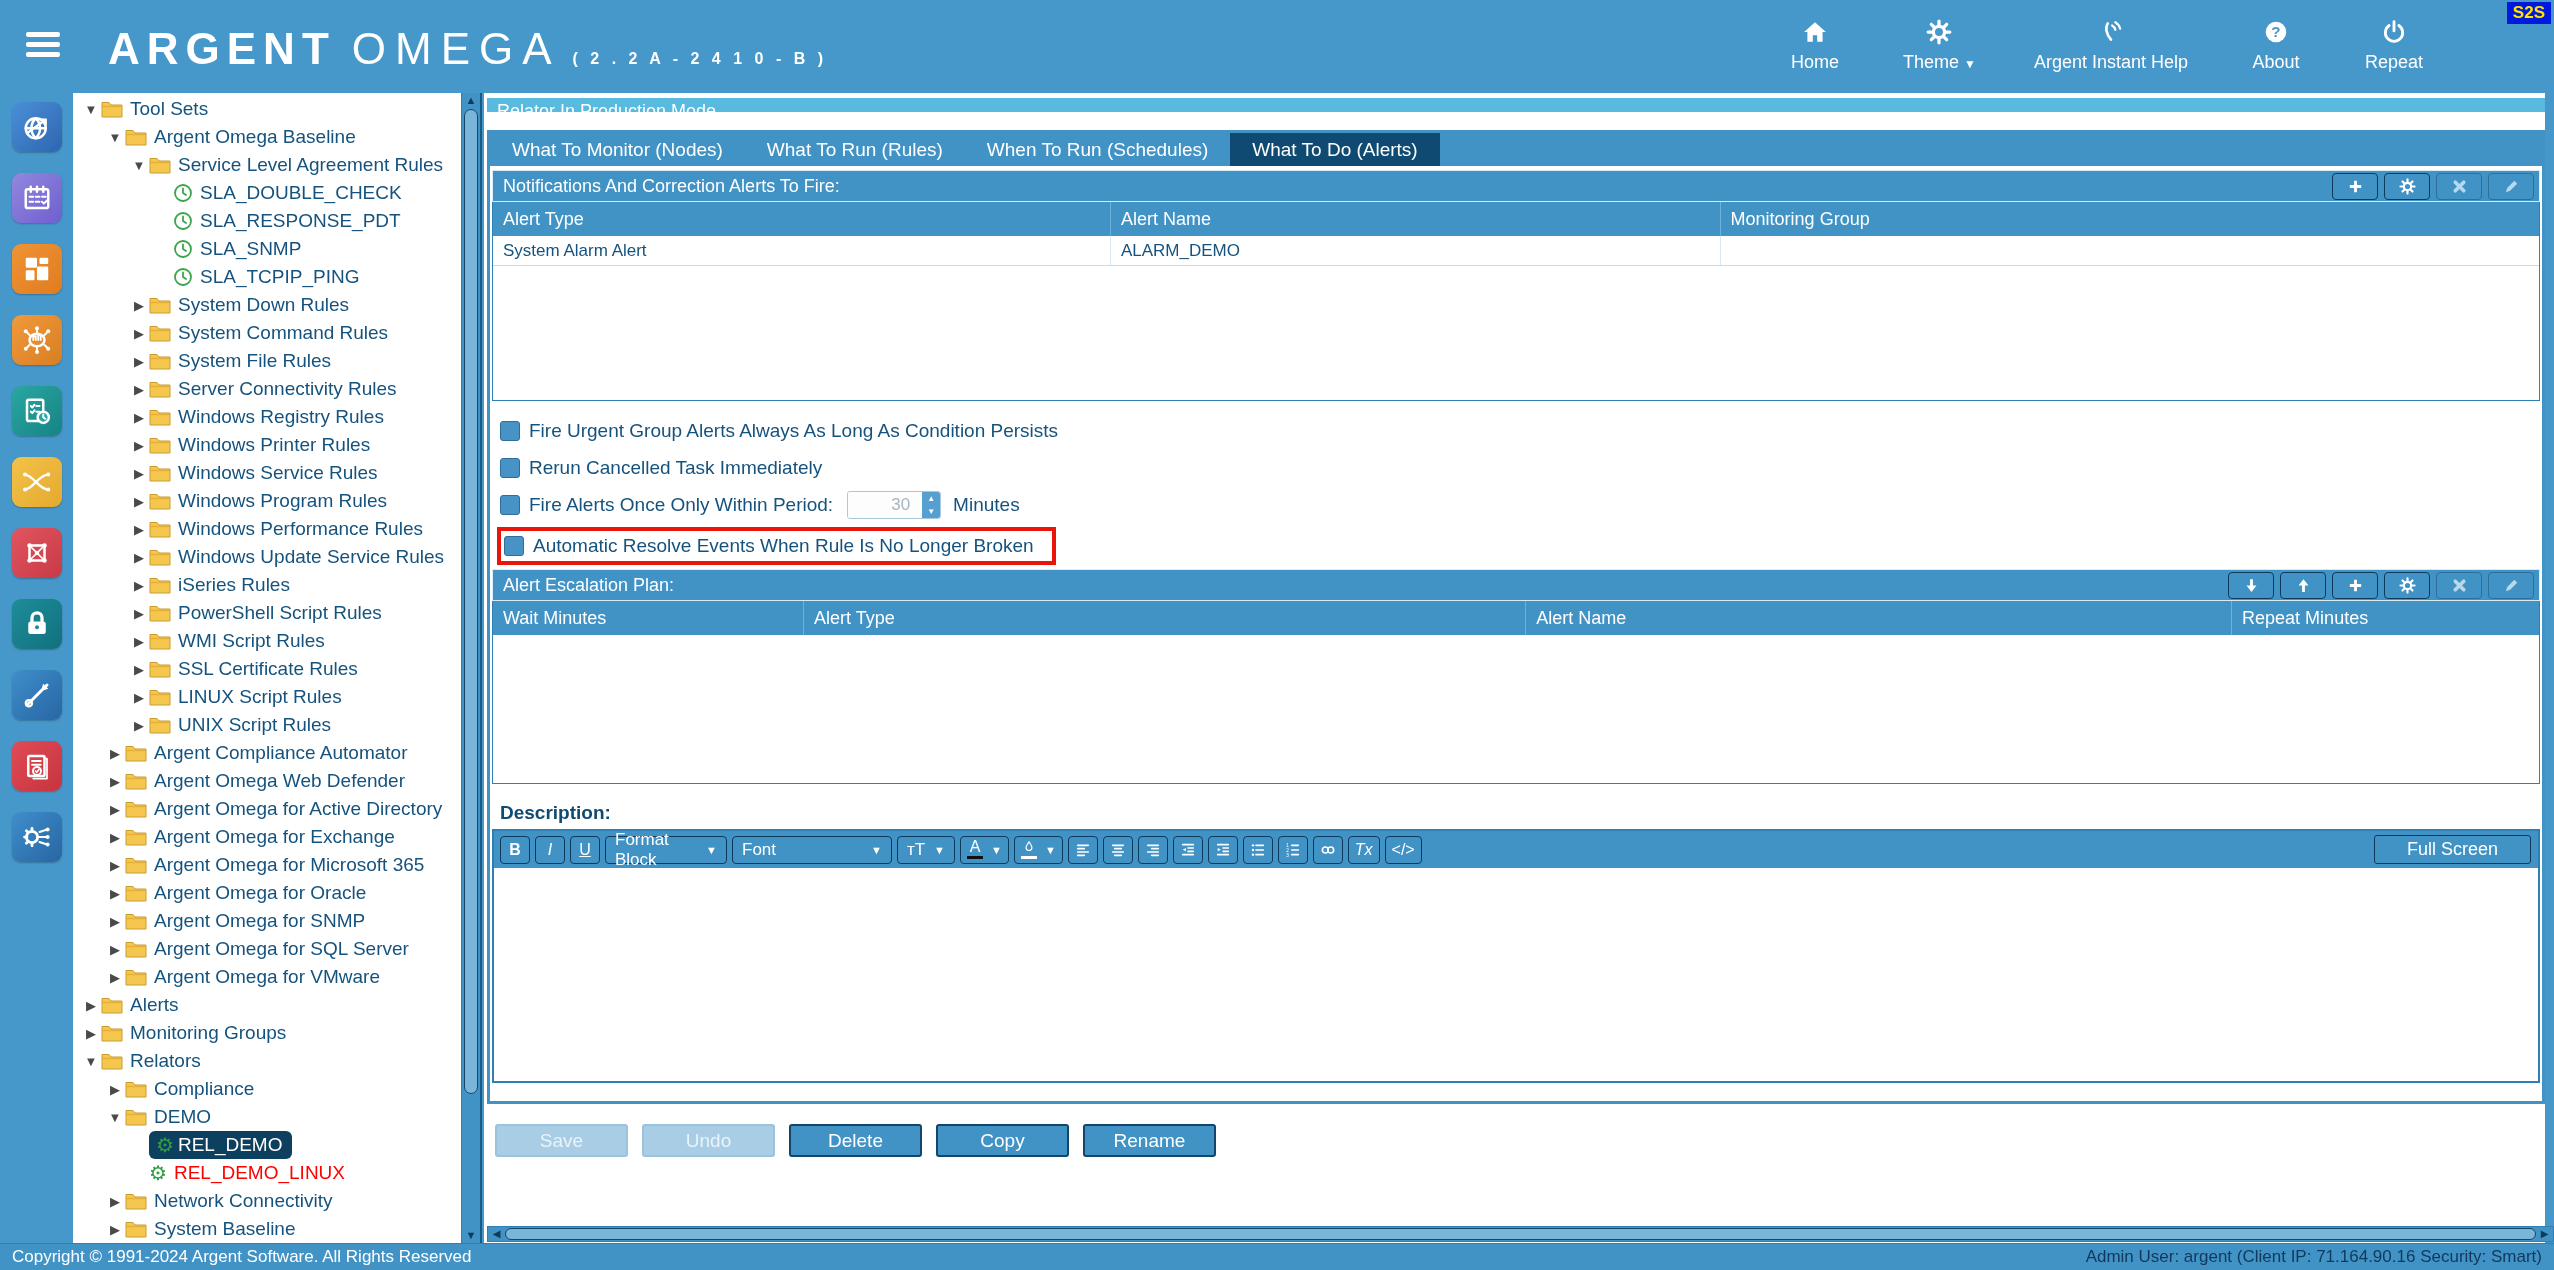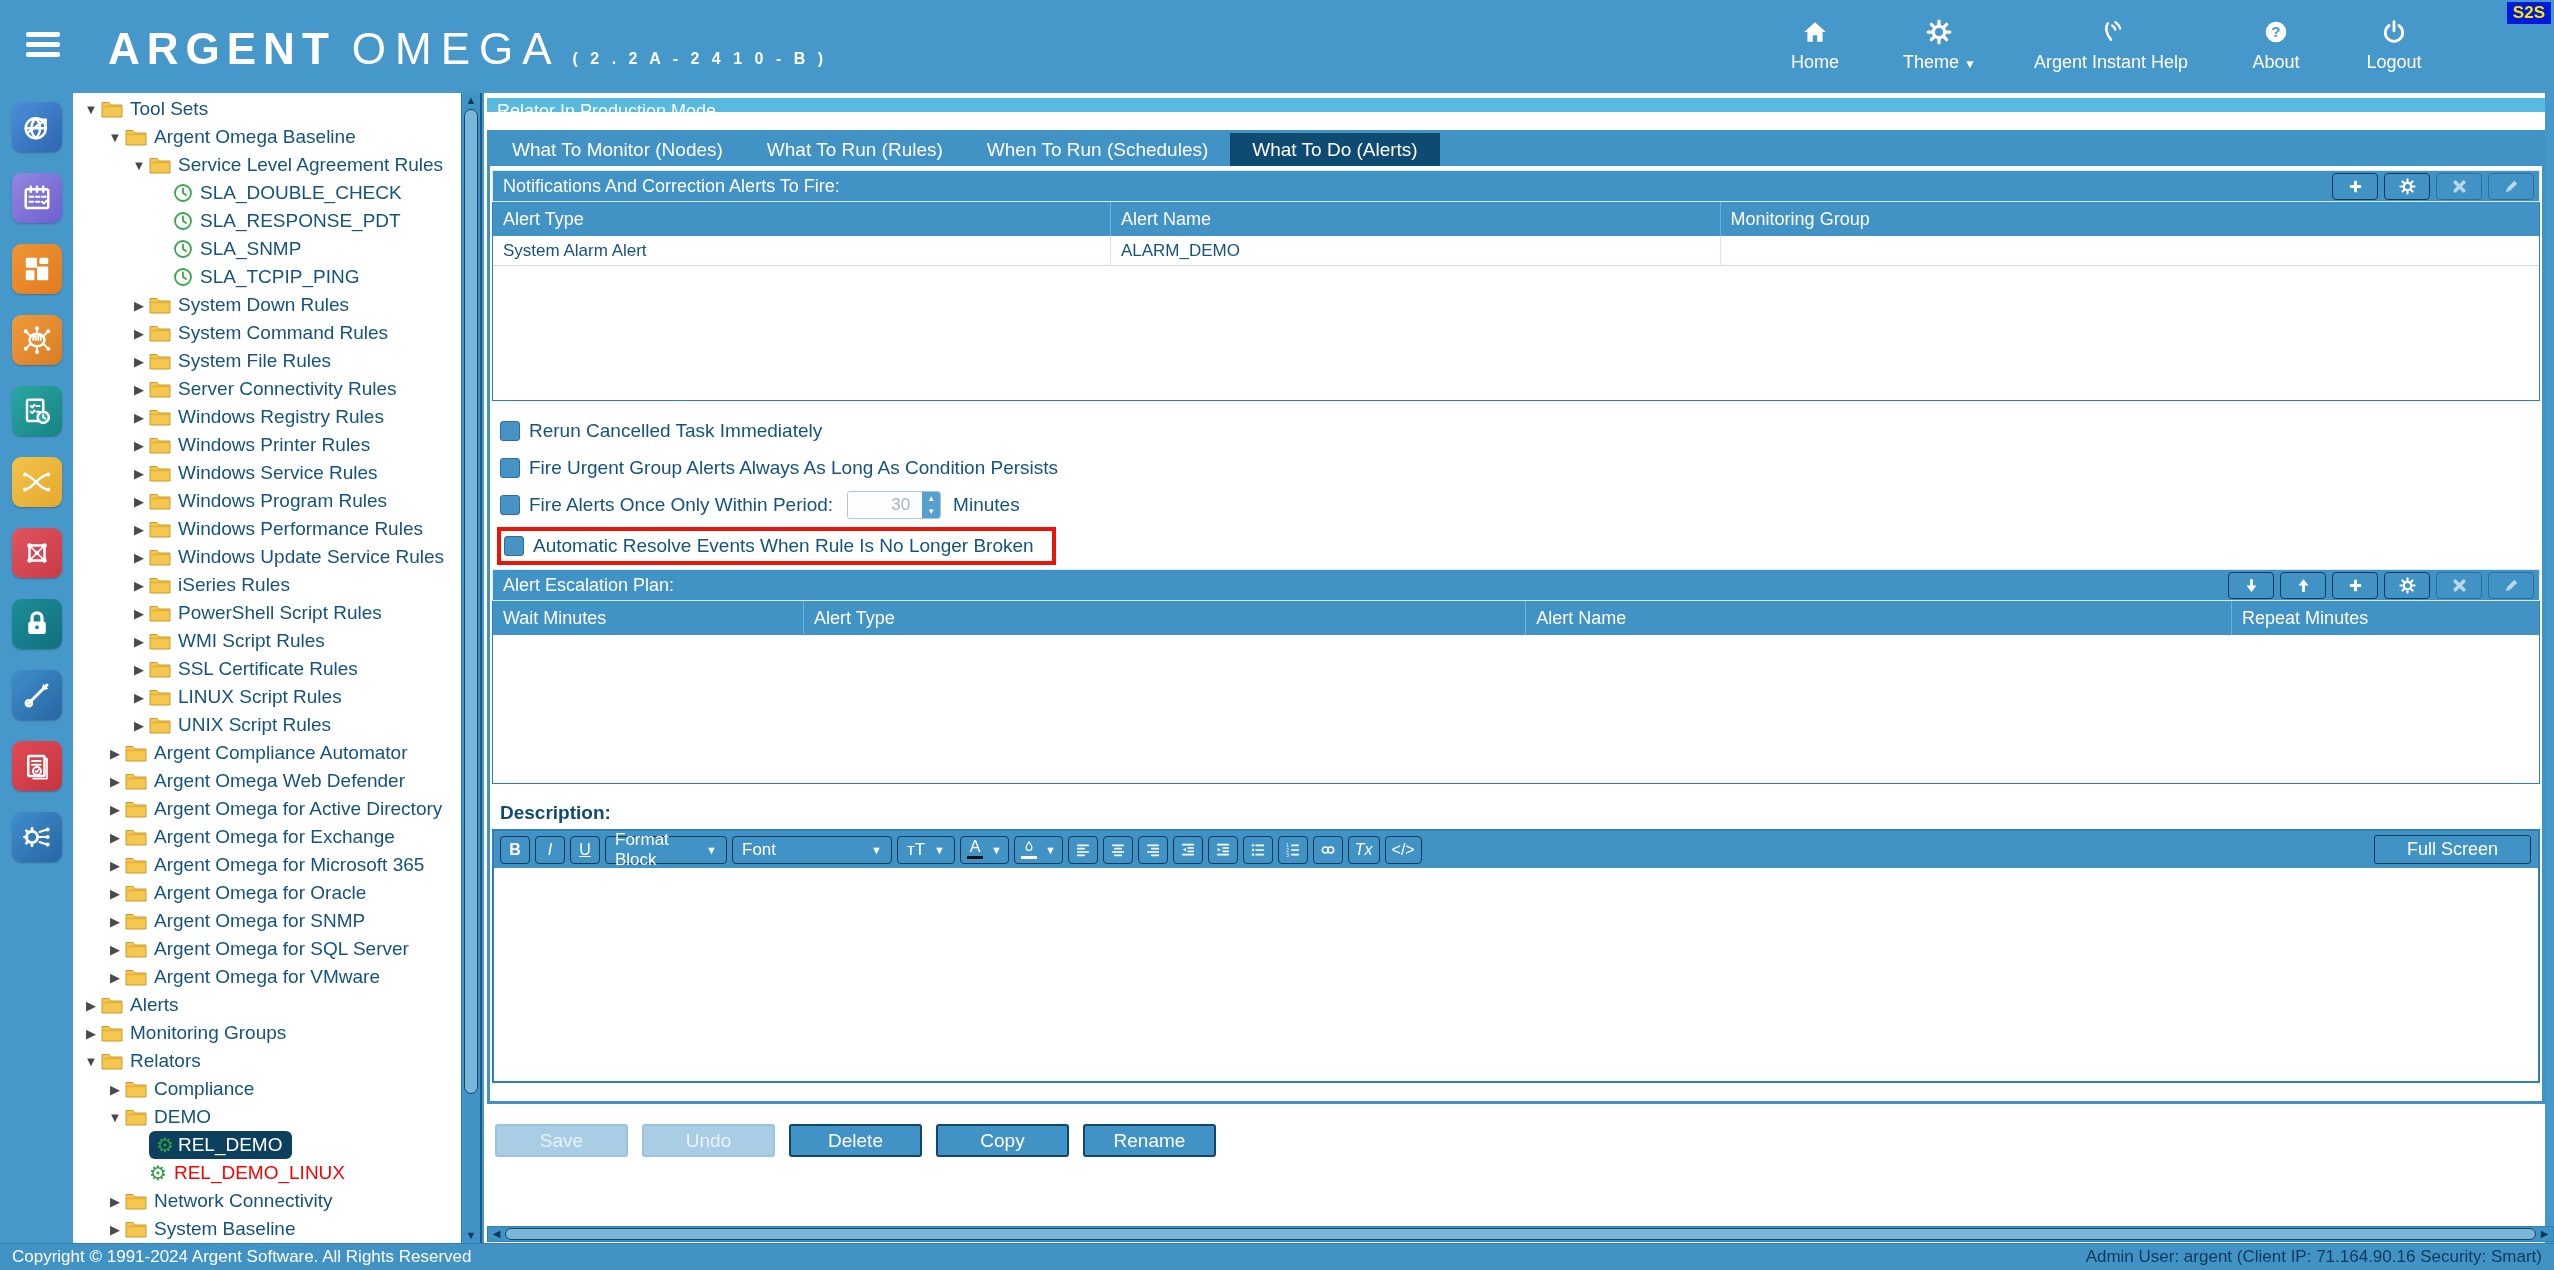--- a/index.html
+++ b/index.html
@@ -158,21 +158,21 @@
         </span>
                  <span class="nlabel">About</span>
       </div>
       <div class="nav-item">
         <span class="nico">
           <svg width="26" height="26" viewBox="0 0 24 24" fill="none" stroke="currentColor" stroke-width="2" stroke-linecap="round" stroke-linejoin="round">
             <path d="M7.5 6 A8 8 0 1 0 16.5 6" stroke-width="2.6"></path>
             <line x1="12" y1="2.5" x2="12" y2="11" stroke-width="2.6"></line>
           </svg>
         </span>
-                 <span class="nlabel">Logout</span>
+                 <span class="nlabel">Repeat</span>
       </div>
     </div>
   <div class="badge-s2s">S2S</div>
 </div>
 
 <div class="rail" id="rail">
     <div class="tile" style="background: linear-gradient(135deg, rgb(74, 143, 216), rgb(46, 102, 176)); color: rgb(255, 255, 255);">
       <span style="display:flex">
         <svg width="30" height="30" viewBox="0 0 24 24" fill="none" stroke="currentColor" stroke-width="2" stroke-linecap="round" stroke-linejoin="round">
           <circle cx="11" cy="13" r="8"></circle>
@@ -815,25 +815,25 @@
           <div class="gc" style="width: 30.2%;">System Alarm Alert</div>
           <div class="gc" style="width: 29.8%;">ALARM_DEMO</div>
           <div class="gc" style="width: 40%;"></div>
         </div>
         <div class="grid-empty" style="height: 134px;"></div>
       </div>
 
     <div class="options" id="options">
         <div class="opt-row">
           <span class="checkbox"></span>
-               <span class="opt-label">Rerun Cancelled Task Immediately</span>
+               <span class="opt-label">Fire Urgent Group Alerts Always As Long As Condition Persists</span>
         </div>
         <div class="opt-row">
           <span class="checkbox"></span>
-               <span class="opt-label">Fire Urgent Group Alerts Always As Long As Condition Persists</span>
+               <span class="opt-label">Rerun Cancelled Task Immediately</span>
         </div>
         <div class="opt-row">
           <span class="checkbox"></span>
                <span class="opt-label">Fire Alerts Once Only Within Period:</span>
           <span class="num-input">
                 <input value="30" disabled="" style="">
                 <span class="spinner">
                   <span class="spin-btn">▲</span>
                   <span class="spin-btn">▼</span>
                 </span>

